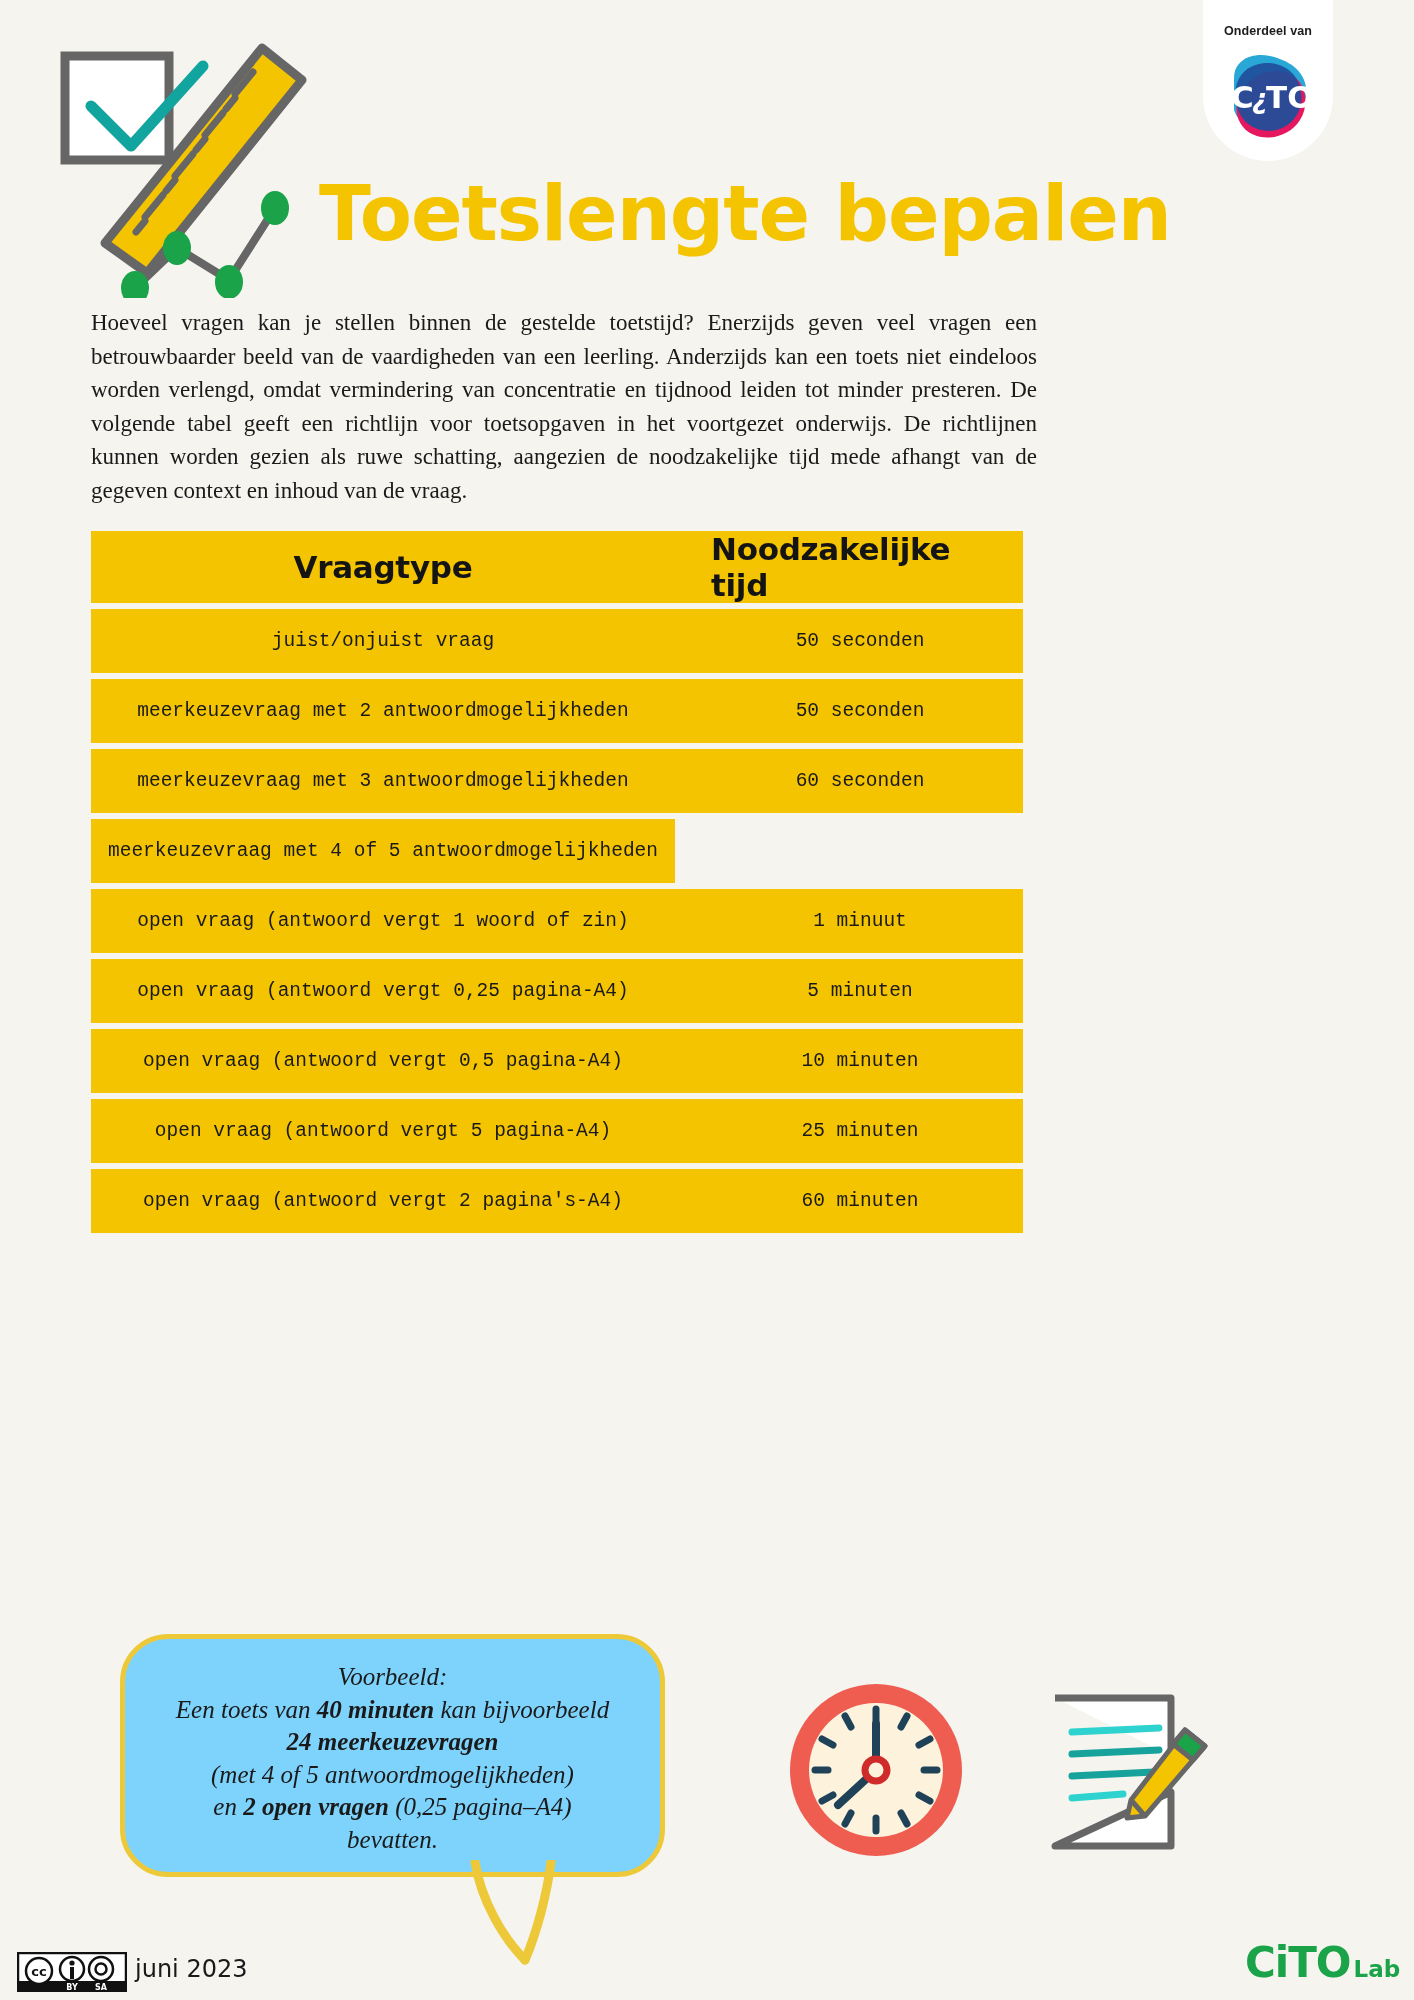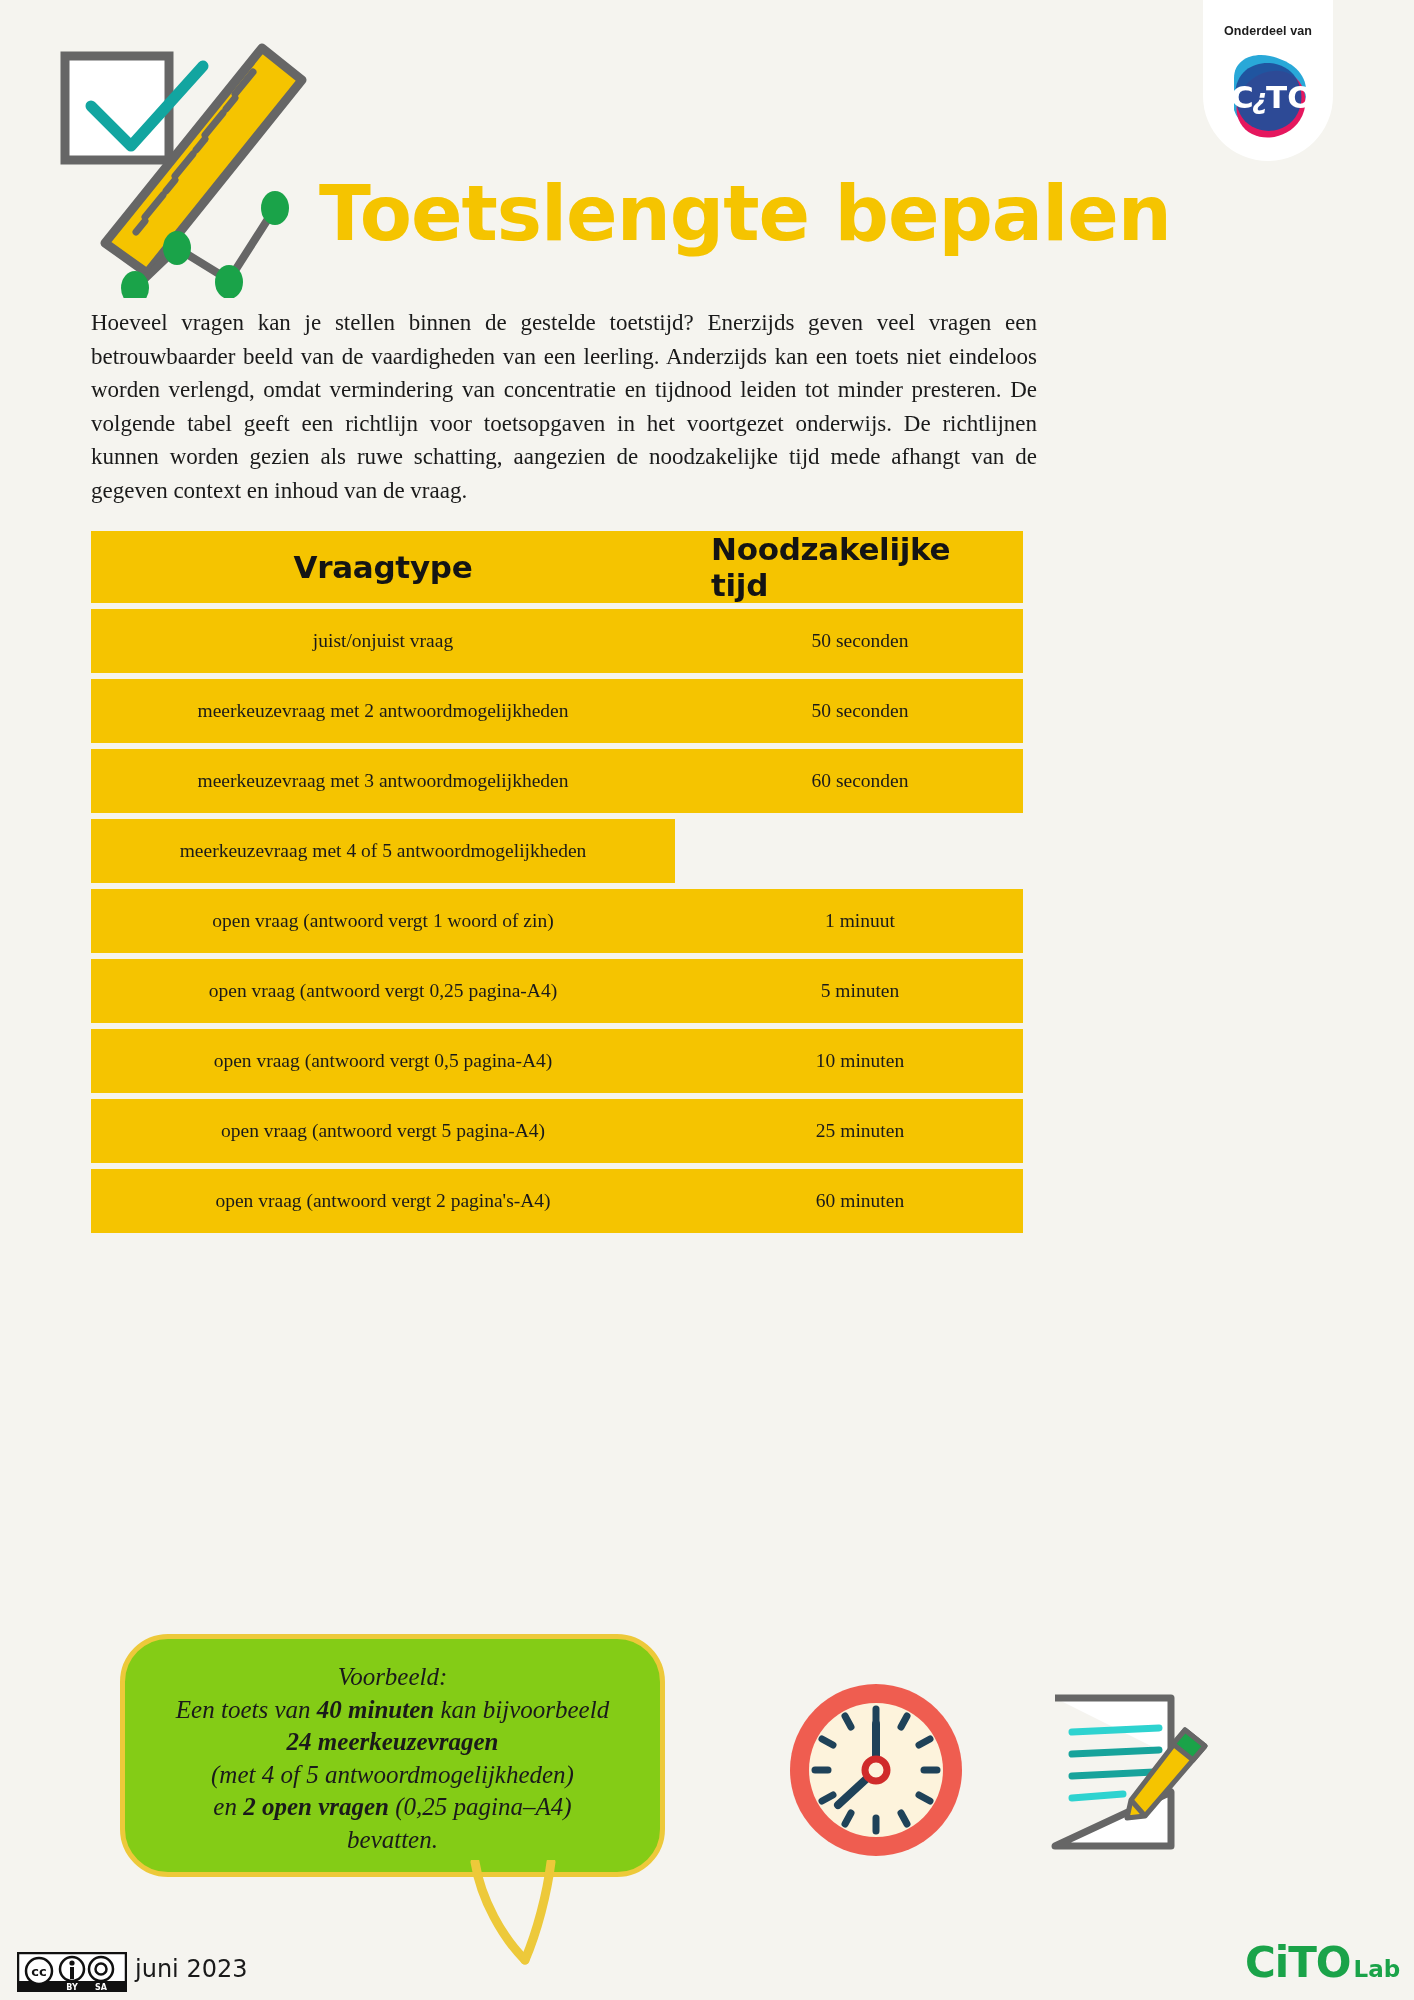--- a/index.html
+++ b/index.html
@@ -91,32 +91,32 @@
     font-weight: 700;
     color: #141414;
     font-family: "DejaVu Sans", sans-serif;
     letter-spacing: -.3px;
   }
   .body .cell { height: 64px; }
   .body .txt {
     font-size: 19.5px;
     font-weight: 400;
     color: #1a1a1a;
-    font-family: Liberation Serif, serif;
+    font-family: Liberation Mono, monospace;
     white-space: nowrap;
   }
 
   
   .bubble {
     position: absolute;
     left: 113px; top: 1634px;
     width: 545px; height: 243px;
     border: 5px solid #edc93a;
     border-radius: 48px;
-    background: #84cc16;
+    background: #7dd3fc;
   }
   .bubble-text {
     position: absolute;
     top: 22px; left: 0; width: 100%;
     text-align: center;
     font-family: "Liberation Serif", serif;
     font-style: italic;
     font-size: 25px;
     line-height: 32.5px;
     color: #1a1a1a;

